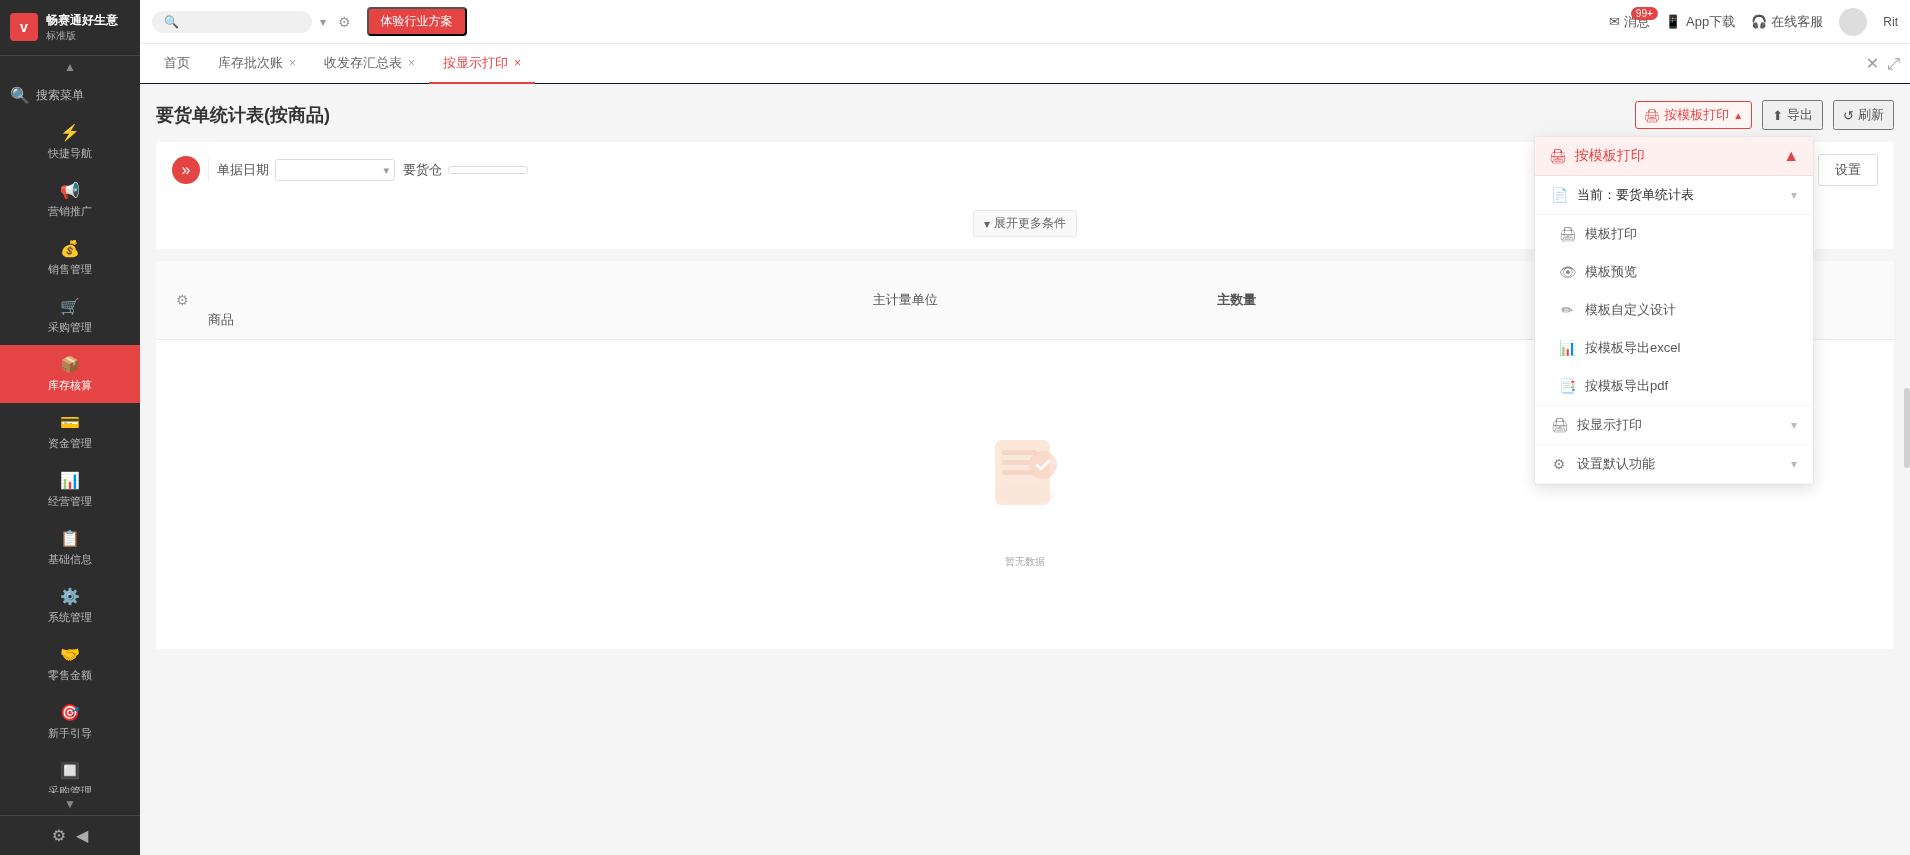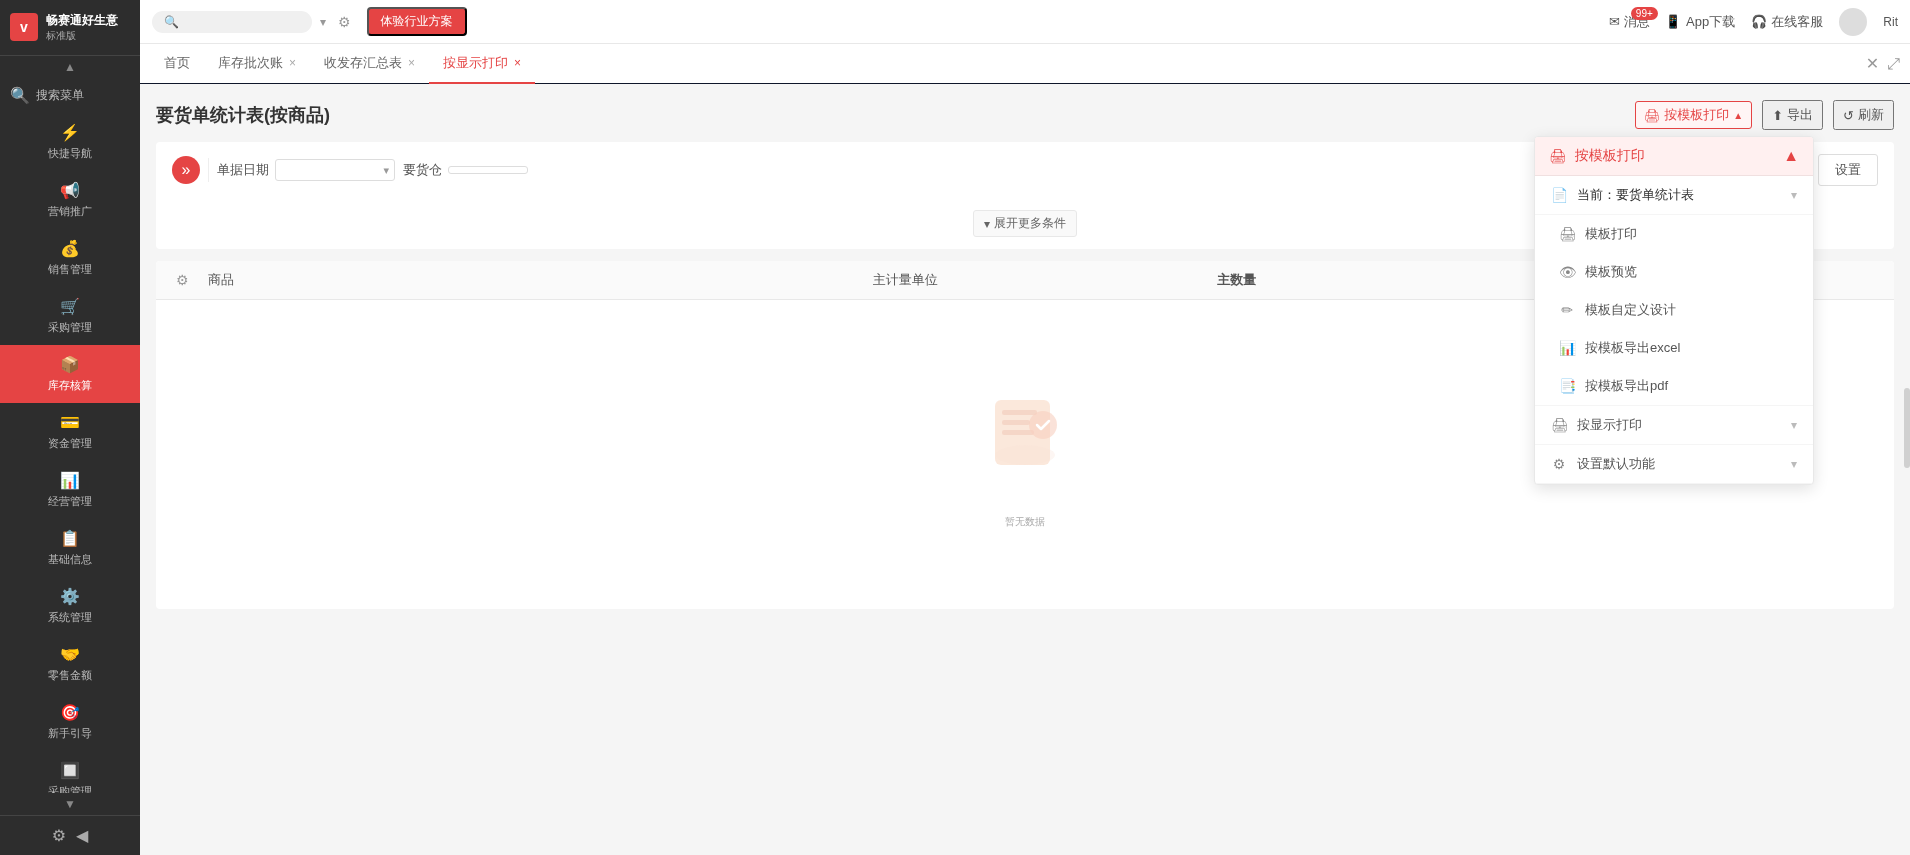--- a/index.html
+++ b/index.html
@@ -75,21 +75,21 @@
     .filter-select { border: 1px solid #ddd; border-radius: 3px; padding: 3px 24px 3px 8px; font-size: 12px; color: #555; background: #fff; appearance: none; cursor: pointer; min-width: 120px; }
     .select-wrapper { position: relative; display: inline-block; }
     .select-wrapper::after { content: "▾"; position: absolute; right: 6px; top: 50%; transform: translateY(-50%); color: #999; pointer-events: none; font-size: 11px; }
     .expand-btn { display: flex; align-items: center; gap: 4px; color: #666; font-size: 12px; cursor: pointer; padding: 4px 10px; background: #f9f9f9; border: 1px solid #e8e8e8; border-radius: 3px; }
 
     
     .table-container { background: #fff; border-radius: 4px; overflow: hidden; }
     .table-header { display: flex; align-items: center; background: #fafafa; border-bottom: 1px solid #e8e8e8; padding: 10px 0; }
     .th { font-size: 13px; color: #555; font-weight: 500; padding: 0 12px; }
     .th-check { width: 40px; text-align: center; }
-    .th-goods { flex: 2; }
+    .th-goods { flex: 2; margin-top: 40px; }
     .th-unit { flex: 1; }
     .th-qty { flex: 1; font-weight: bold; }
     .th-amount { flex: 1; }
 
     
     .empty-state { display: flex; flex-direction: column; align-items: center; justify-content: center; padding: 80px 0; }
     .empty-icon { font-size: 80px; margin-bottom: 16px; opacity: 0.5; }
     .empty-text { font-size: 10px; color: #aaa; }
 
     

